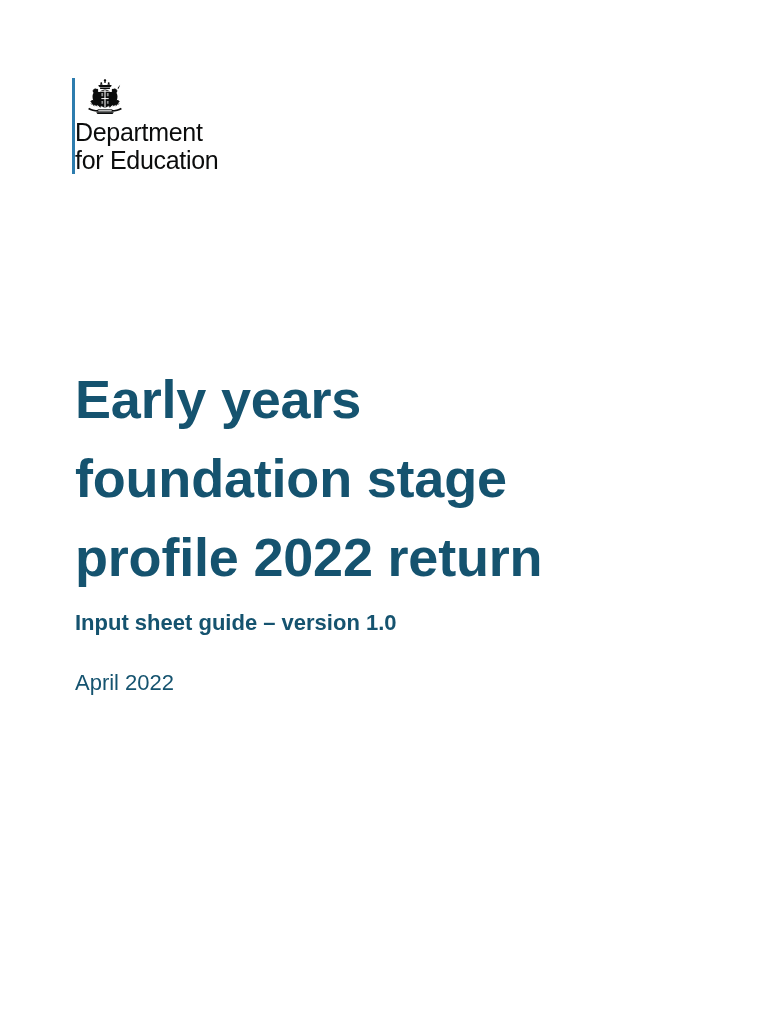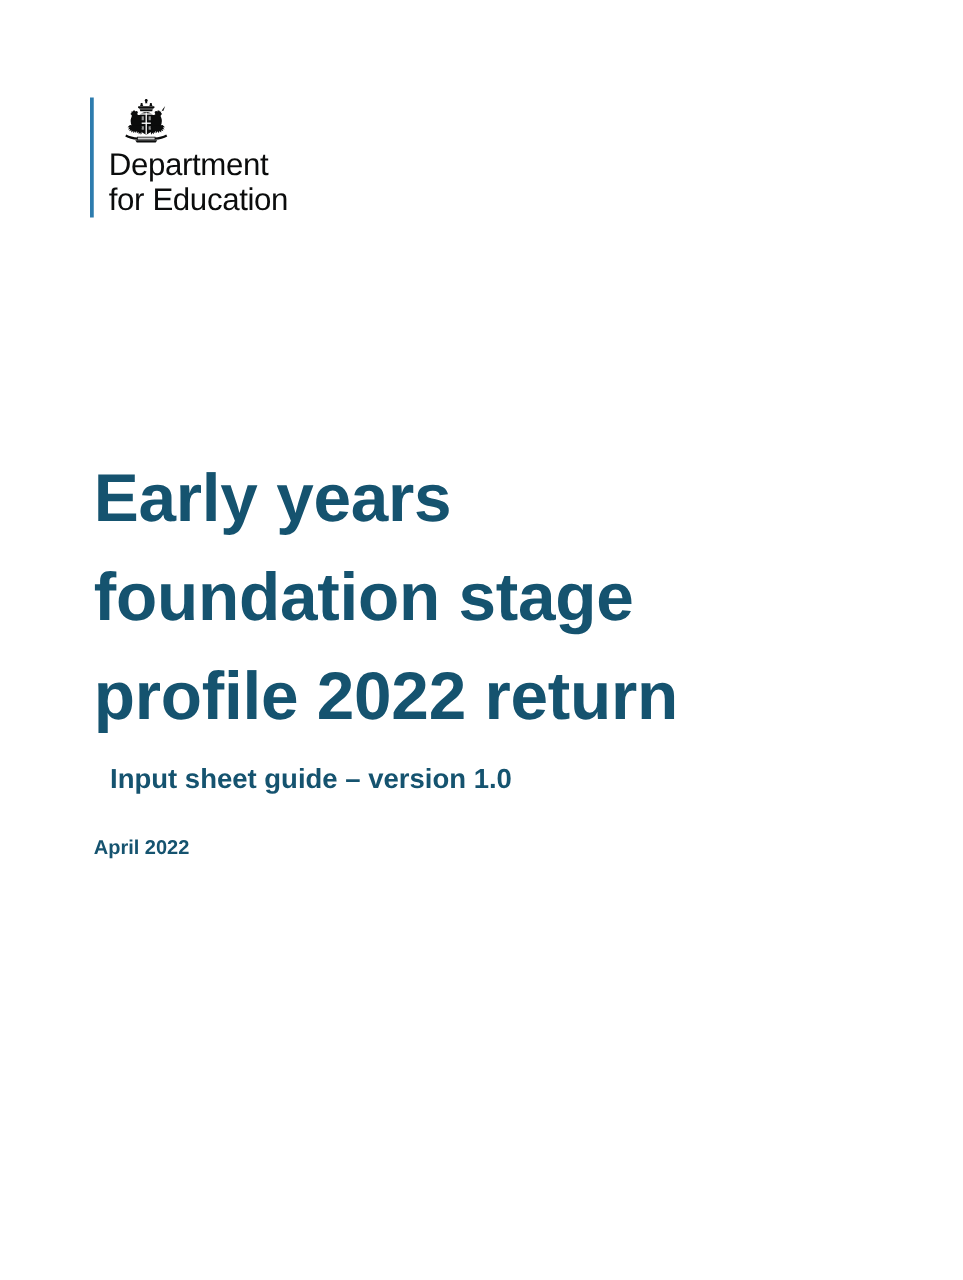--- a/index.html
+++ b/index.html
@@ -29,21 +29,20 @@
     display: flex;
     align-items: stretch;
     height: 96px;
   }
   .logo-rule {
     width: 3px;
     background: #2d7cae;
     flex: none;
   }
   .logo-body {
-    padding-left: 12px;
     display: flex;
     flex-direction: column;
     justify-content: flex-start;
   }
   .crest {
     width: 56px;
     height: 44px;
     display: block;
     margin-left: 2px;
   }
@@ -80,27 +79,27 @@
     left: 75px;
     top: 608px;
     width: 560px;
   }
   .doc-subtitle {
     color: #15536f;
     font-family: "Liberation Sans", sans-serif;
     font-size: 22px;
     font-weight: bold;
     line-height: 1.35;
-    margin: 0 0 30px 13px;
+    margin: 0 0 30px 0;
   }
   .doc-date {
     color: #15536f;
     font-family: "Liberation Sans", sans-serif;
-    font-size: 16px;
-    font-weight: bold;
+    font-size: 22px;
+    font-weight: normal;
     line-height: 1.35;
     margin: 0;
   }
 </style>
 </head>
 <body>
 
 <div class="page">
 
   <div class="logo-block">

